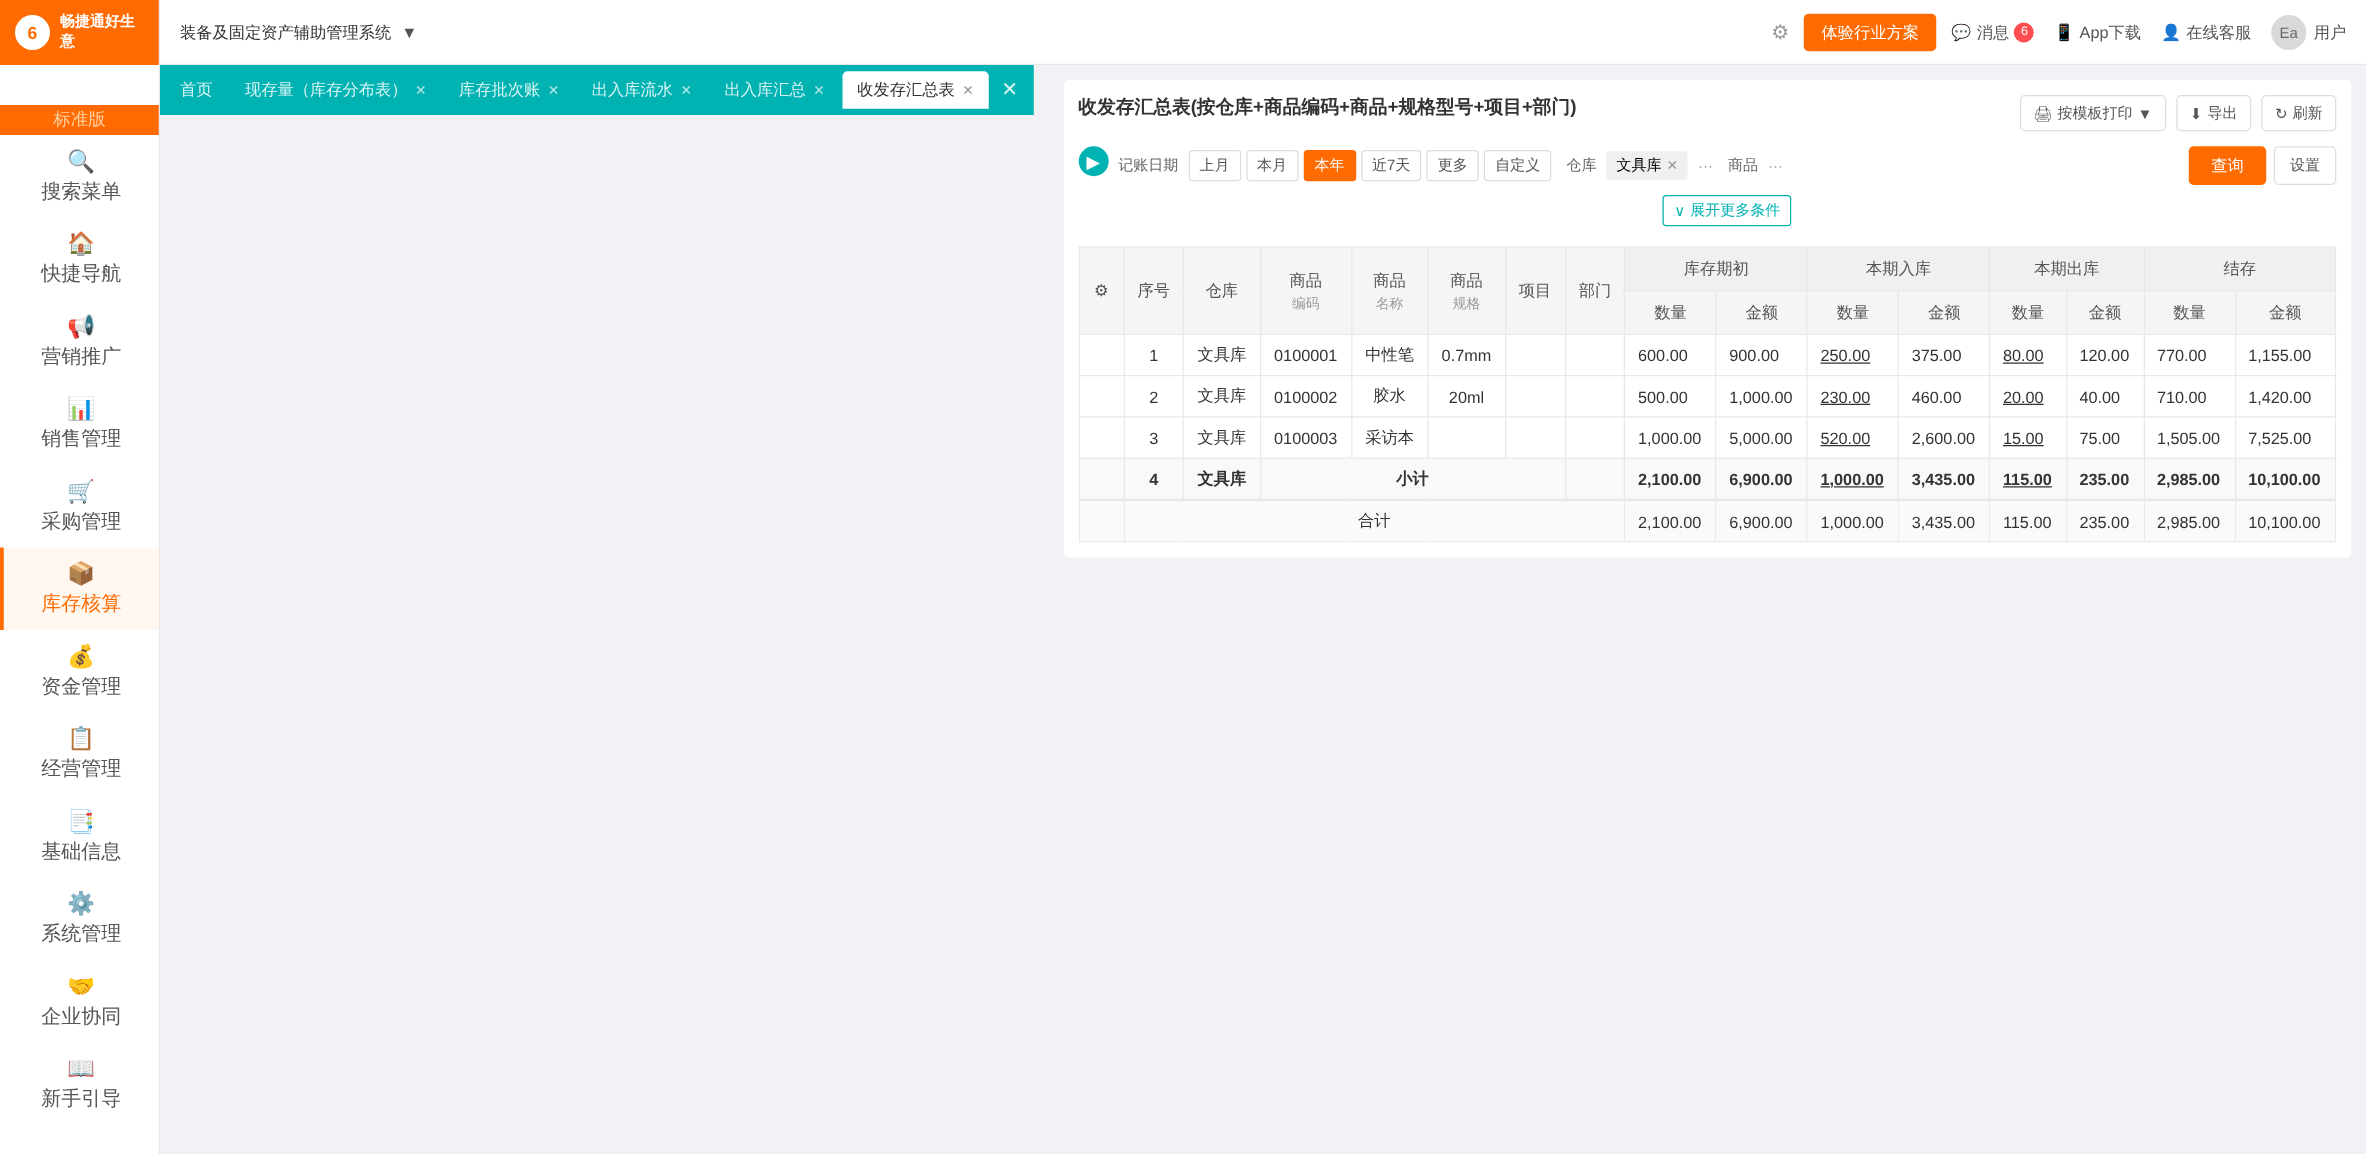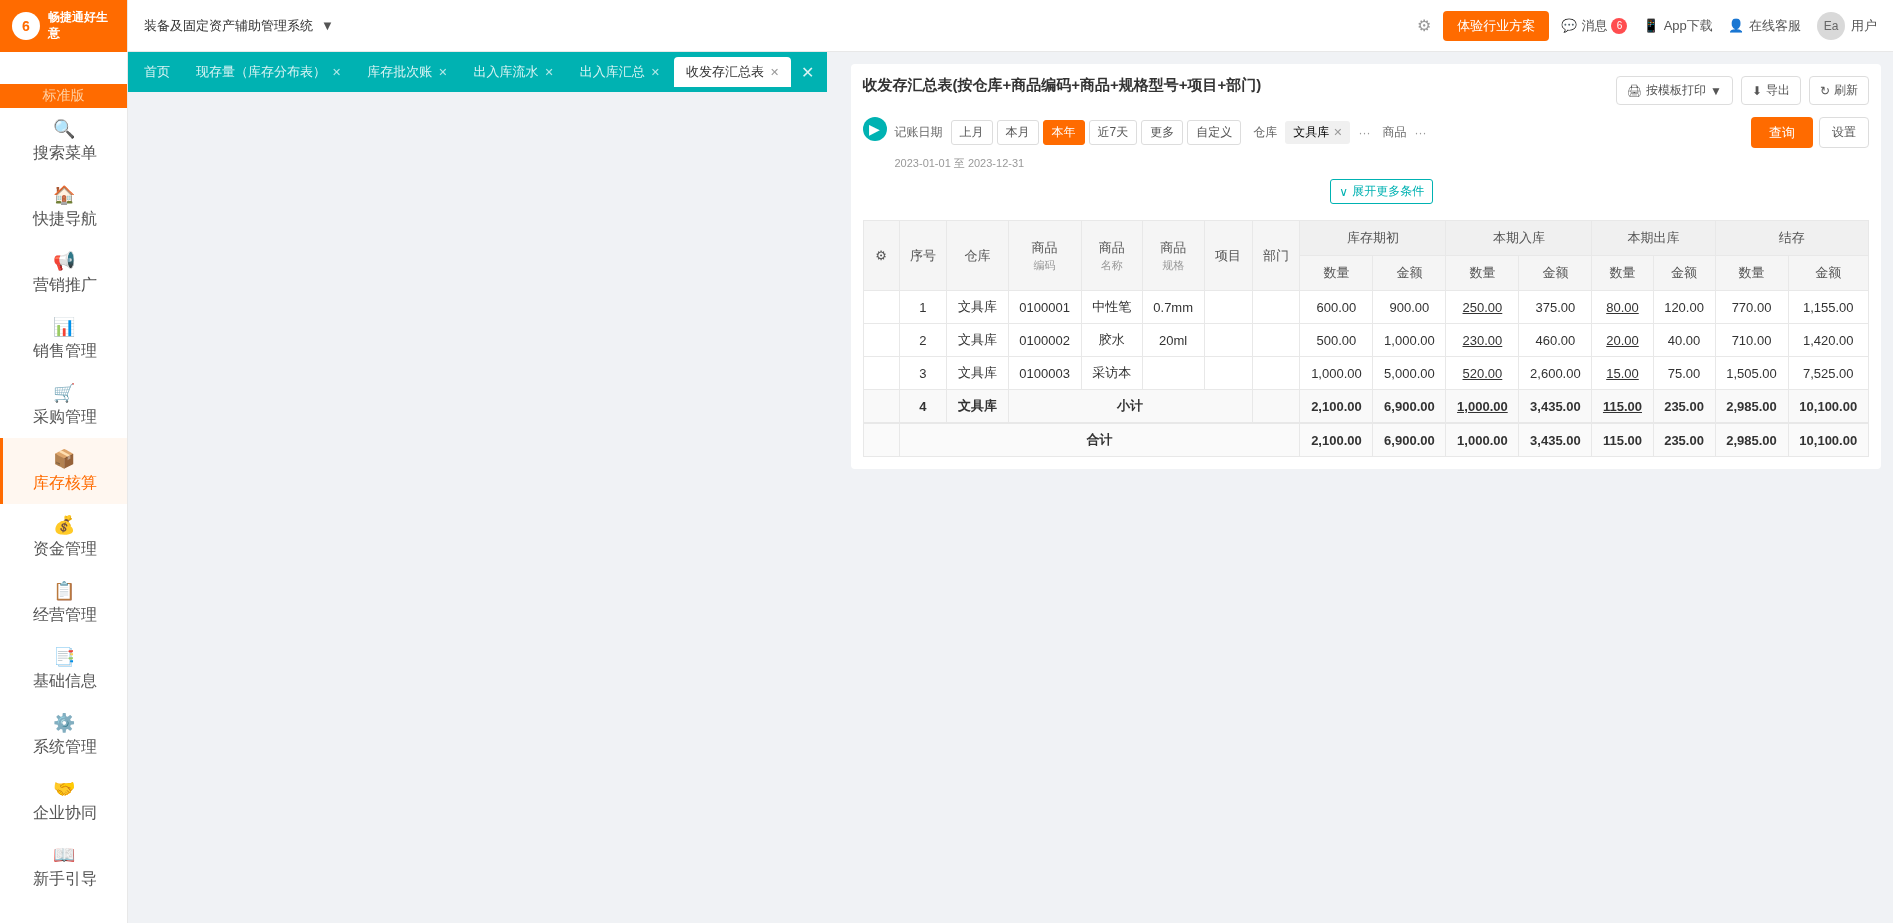--- a/index.html
+++ b/index.html
@@ -137,27 +137,27 @@
       padding: 7px 10px; text-align: center; color: #333;
       border: 1px solid #e8e8e8;
     }
     .row-subtotal td { font-weight: bold; background: #f9f9f9; }
     .link-underline { text-decoration: underline; color: #333; cursor: pointer; }
 
     
     .total-row {
       position: sticky; bottom: 0; background: #fafafa; border-top: 2px solid #e8e8e8;
     }
-    .total-row td { font-weight: bold; }
+    .total-row td { font-weight: normal; }
 
     
     .th-group { background: #f0f0f0; font-weight: normal; color: #555; }
 
     
-    .num { text-align: center; margin-left: 36px; }
+    .num { text-align: left; margin-left: 36px; }
 
     
     .gear-th { width: 36px; }
   </style>
 </head>
 <body>
 
 <div class="sidebar">
   <div class="sidebar-logo">
     <div class="sidebar-logo-icon">
@@ -332,23 +332,20 @@
             <div class="filter-section">
               <span class="filter-label">商品</span>
               <span class="filter-more">···</span>
             </div>
 
             <div style="margin-left:auto; display:flex; gap:6px;padding-left:44px;">
               <button class="query-btn">查询</button>
               <button class="settings-btn">设置</button>
             </div>
           </div>
-          <div style="display:flex; align-items:center; gap:8px; margin-bottom:8px;">
-            <span class="date-range-text">2023-01-01 至 2023-12-31</span>
-          </div>
           <div style="display:flex; justify-content:center; margin-bottom:8px;">
             <div class="expand-btn">
               <span>∨</span>
               <span>展开更多条件</span>
             </div>
           </div>
         </div>
       </div>
 
       <div class="table-wrapper">

